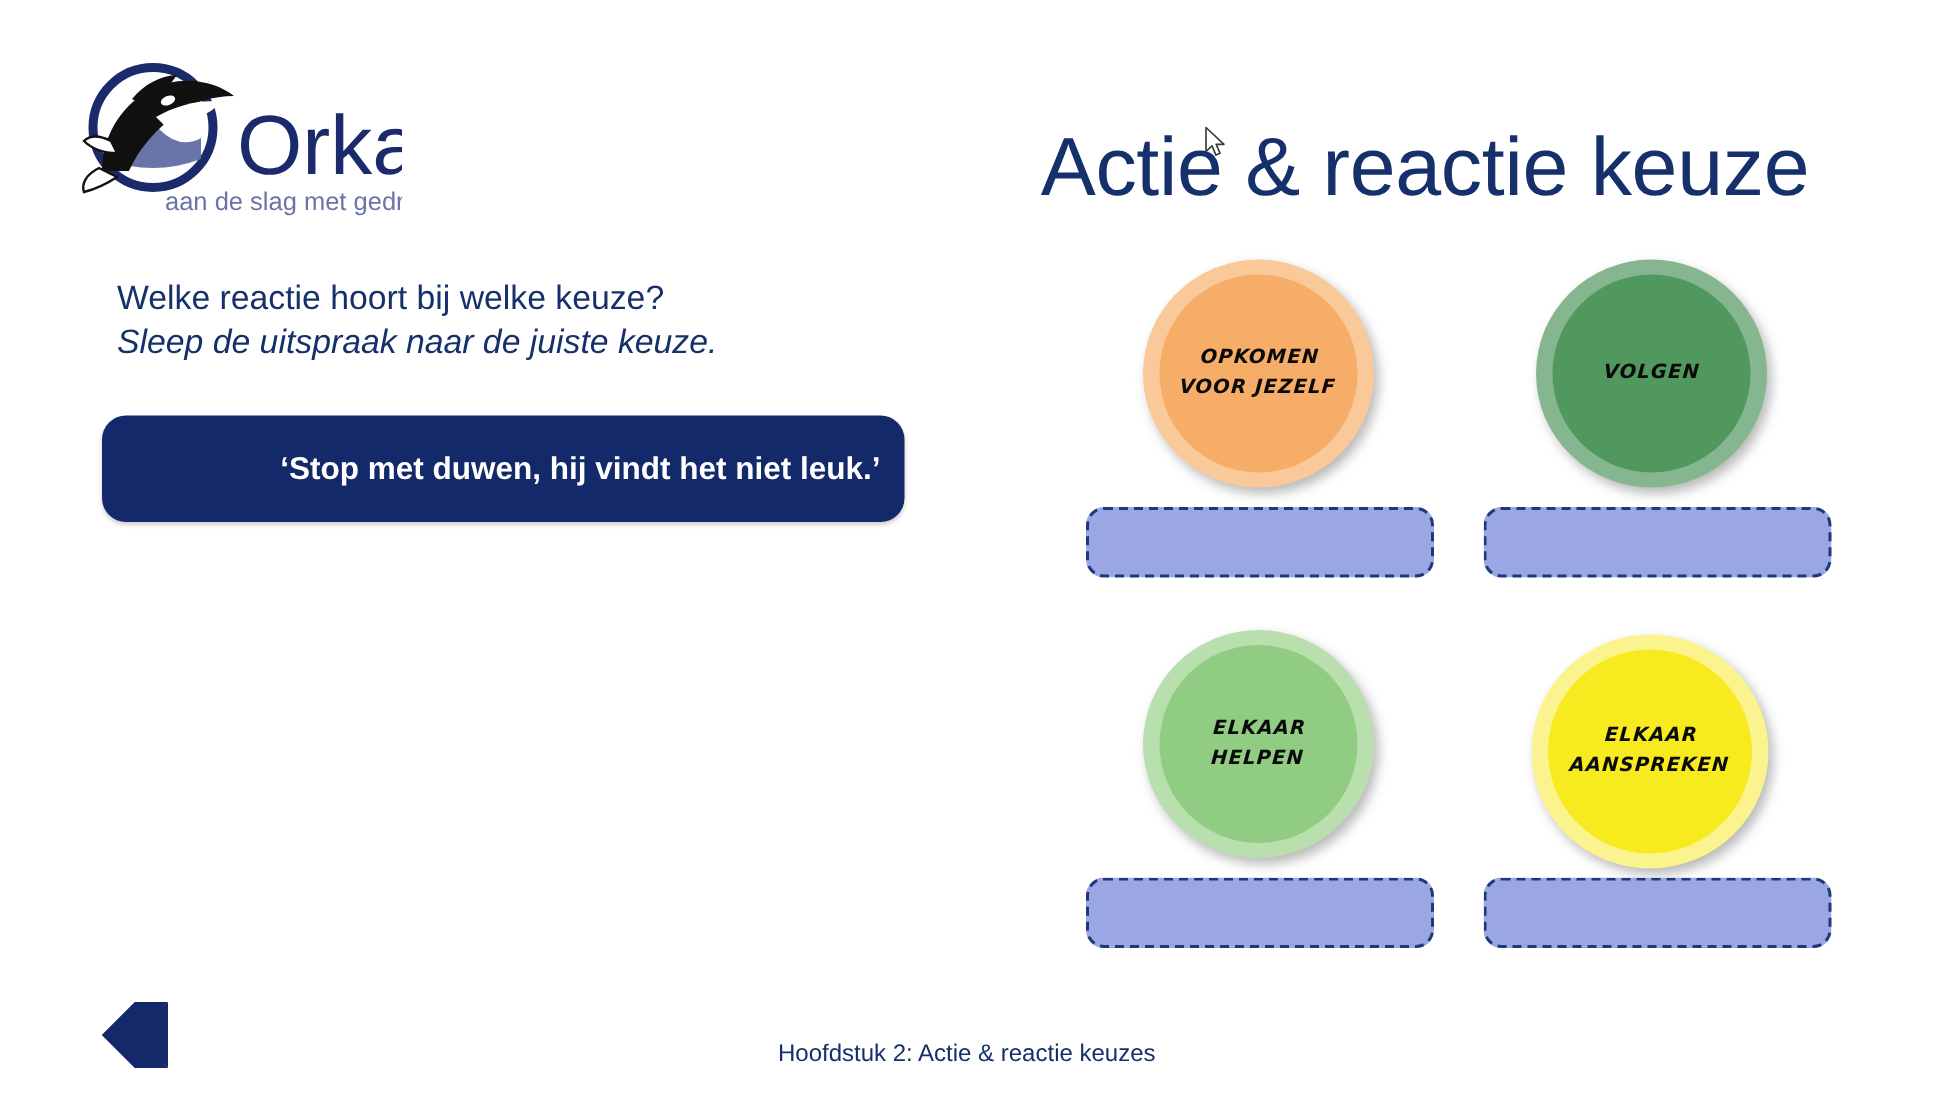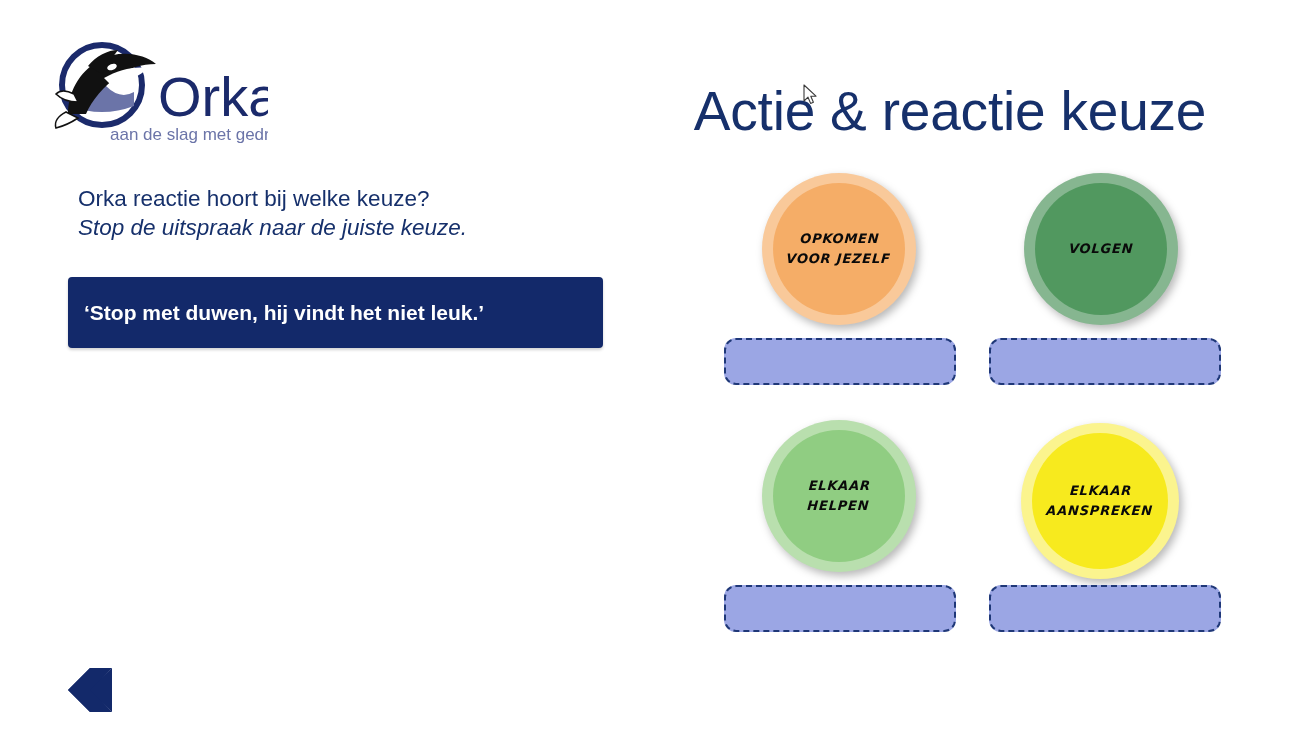--- a/index.html
+++ b/index.html
@@ -65,24 +65,24 @@
   }
 
   
   #statement-card {
     position: absolute;
     left: 68px;
     top: 277px;
     width: 535px;
     height: 71px;
     background: #13296a;
-    border-radius: 4px;
+    border-radius: 16px;
     display: flex;
     align-items: center;
-    justify-content: flex-start;
+    justify-content: flex-end;
     box-shadow: 0 2px 3px rgba(0,0,0,0.18);
   }
   #statement-text {
     color: #ffffff;
     font-size: 21px;
     font-weight: bold;
     line-height: 26px;
     text-align: center;
     padding: 0 16px;
   }
@@ -185,22 +185,22 @@
       <path d="M30 66 C22 62 16 62 12 66 C18 72 26 74 34 74 Z" fill="#ffffff" stroke="#111111" stroke-width="1.6"></path>
 
       <text x="114" y="88" font-family="'Liberation Sans', sans-serif" font-size="56" fill="#1b2a6b">Orka</text>
       <text x="66" y="112" font-family="'Liberation Sans', sans-serif" font-size="17" fill="#6b74a8">aan de slag met gedrag</text>
     </svg>
   </div>
 
   <div id="title">Actie &amp; reactie keuze</div>
 
   <div id="instructions">
-    <div class="instr-line-1">Orka reactie hoort bij welke keuze?</div>
-    <div class="instr-line-2">Stop de uitspraak naar de juiste keuze.</div>
+    <div class="instr-line-1">Welke reactie hoort bij welke keuze?</div>
+    <div class="instr-line-2">Sleep de uitspraak naar de juiste keuze.</div>
   </div>
 
   <div id="statement-card">
     <div id="statement-text">‘Stop met duwen, hij vindt het niet leuk.’</div>
   </div>
 
   <div class="choice-cell" style="left:762px; top:173px;">
     <div class="circle-wrap">
       <div class="circle-outer" style="background:#f9c99a;"></div>
       <div class="circle-inner" style="background:#f5ad67;">
@@ -236,20 +236,21 @@
     <div class="circle-wrap" style="width:158px;height:156px;">
       <div class="circle-outer" style="background:#fbf48e;"></div>
       <div class="circle-inner" style="background:#f7ea1e;">
         <span class="circle-label">ELKAAR
 AANSPREKEN</span>
       </div>
     </div>
   </div>
   <div class="dropzone" style="left:989px; top:585px; width:232px; height:47px;"></div>
 
+  <div id="footer-text">Hoofdstuk 2: Actie &amp; reactie keuzes</div>
 
   <div id="back-arrow">
     <svg viewBox="0 0 62 52" xmlns="http://www.w3.org/2000/svg">
       <path d="M46 4 L46 48 L22 26 Z" fill="#13296a"></path>
       <path d="M24 4 L24 48 L2 26 Z" fill="#13296a"></path>
       <path d="M24 4 L46 4 L24 26 L46 48 L24 48 L2 26 Z" fill="#13296a"></path>
     </svg>
   </div>
 
   <div id="cursor">

